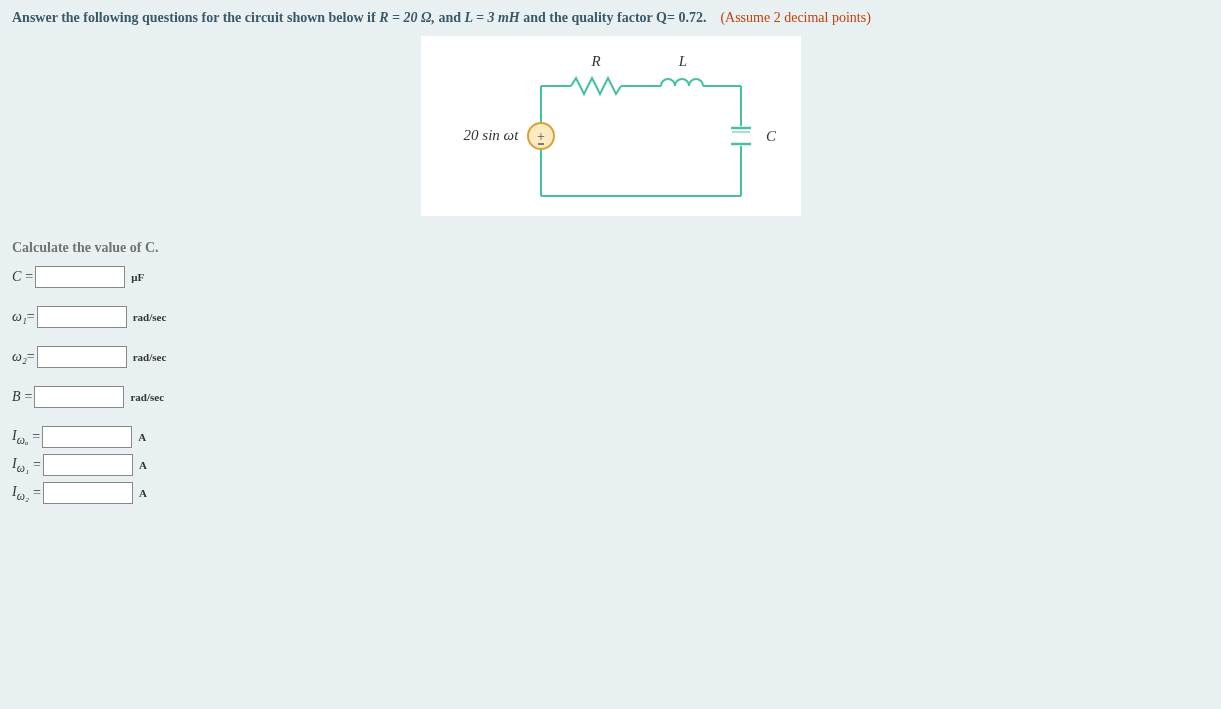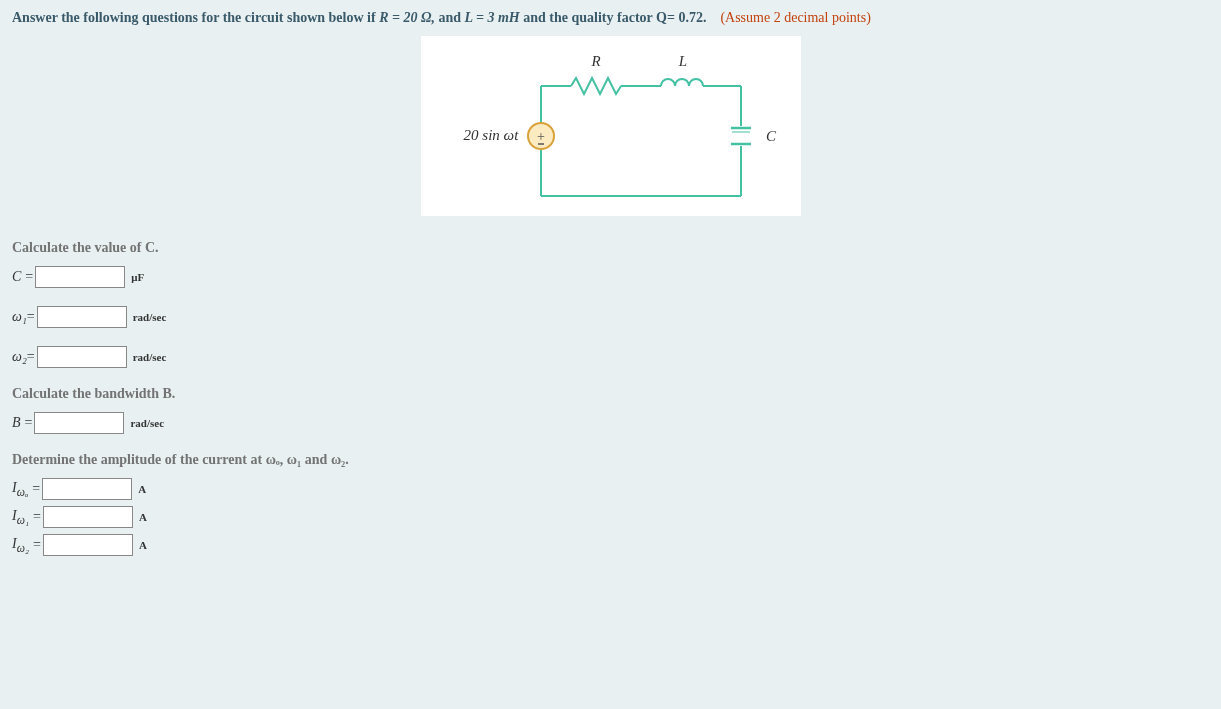--- a/index.html
+++ b/index.html
@@ -137,31 +137,29 @@
 <div class="section">
   <div class="input-row">
     <span class="omega-label">ω₂</span>
       <span> =</span>
     <input type="text" style="">
     <span class="unit">rad/sec</span>
   </div>
 </div>
 
 <div class="section">
-  <div class="section-title">Calculate the bandwidth B.</div>
   <div class="input-row">
     <span class="label">B</span>
       <span>=</span>
     <input type="text" style="">
     <span class="unit">rad/sec</span>
   </div>
 </div>
 
 <div class="section">
-  <div class="section-title">Determine the amplitude of the current at ωₒ, ω₁ and ω₂.</div>
   <div class="input-row">
     <span class="label"><span>I</span><sub style="font-style:italic;">ωₒ</sub></span>
       <span> =</span>
     <input type="text" style="">
     <span class="unit">A</span>
   </div>
   <div class="input-row">
     <span class="label"><span>I</span><sub style="font-style:italic;">ω₁</sub></span>
       <span> =</span>
     <input type="text" style="">

